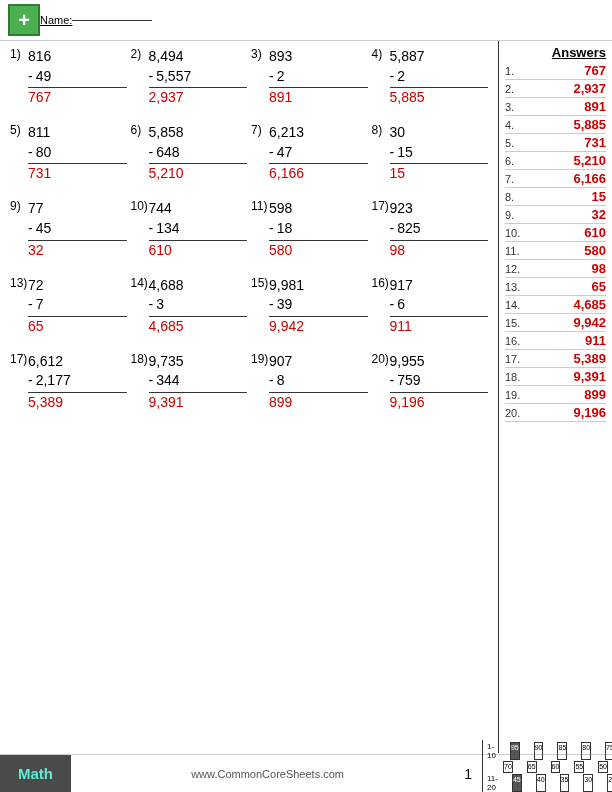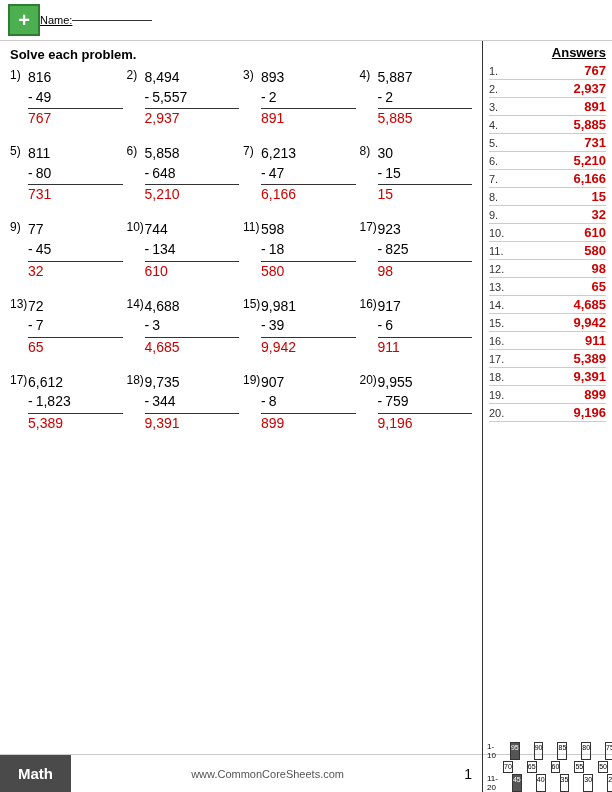--- a/index.html
+++ b/index.html
@@ -99,21 +99,21 @@
       width: 100%;
       margin-top: 1px;
     }
     .answer-val {
       color: #cc0000;
       font-size: 14px;
       margin-top: 1px;
     }
     
     .answer-sidebar {
-      width: 130px;
+      width: 114px;
       border-left: 1px solid #333;
       padding: 4px 6px;
       font-size: 12px;
     }
     .answers-heading {
       text-align: right;
       font-weight: bold;
       text-decoration: underline;
       font-size: 13px;
       margin-bottom: 2px;
@@ -142,21 +142,21 @@
       bottom: 0;
       left: 0;
       right: 0;
       height: 38px;
       border-top: 1px solid #ccc;
       display: flex;
       align-items: center;
     }
     .footer-math {
       background: #4a4a4a;
-      color: #ffffff;
+      color: #5eead4;
       font-size: 15px;
       font-weight: bold;
       padding: 6px 18px;
       height: 100%;
       display: flex;
       align-items: center;
     }
     .footer-center {
       flex: 1;
       text-align: center;
@@ -201,21 +201,20 @@
   <div class="logo">
     <span>+</span>
   </div>
   <span class="header-name">Name:</span>
   <span style="display:inline-block; width:80px; border-bottom:1px solid #333; margin-right:6px;"></span>
 </div>
 
 <div class="main-container">
 
   <div class="problems-area">
-    <div class="instruction">Solve each problem.</div>
     <div class="problems-grid" id="problems-grid">
     <div class="problem-group">
       <div class="problem-set">
         <span class="problem-num">1)</span>
         <span class="problem-top">816</span>
         <div class="problem-sub">
           <span class="minus-sign">-</span>
           <span>49</span>
         </div>
         <div class="answer-line"></div>
@@ -401,21 +400,21 @@
         <div class="answer-line"></div>
         <span class="answer-val">911</span>
       </div>
     </div>
         <div class="problem-group">
       <div class="problem-set">
         <span class="problem-num">17)</span>
         <span class="problem-top">6,612</span>
         <div class="problem-sub">
           <span class="minus-sign">-</span>
-          <span>1,823</span>
+          <span>2,177</span>
         </div>
         <div class="answer-line"></div>
         <span class="answer-val">5,389</span>
       </div>
     </div>
         <div class="problem-group">
       <div class="problem-set">
         <span class="problem-num">18)</span>
         <span class="problem-top">9,735</span>
         <div class="problem-sub">

